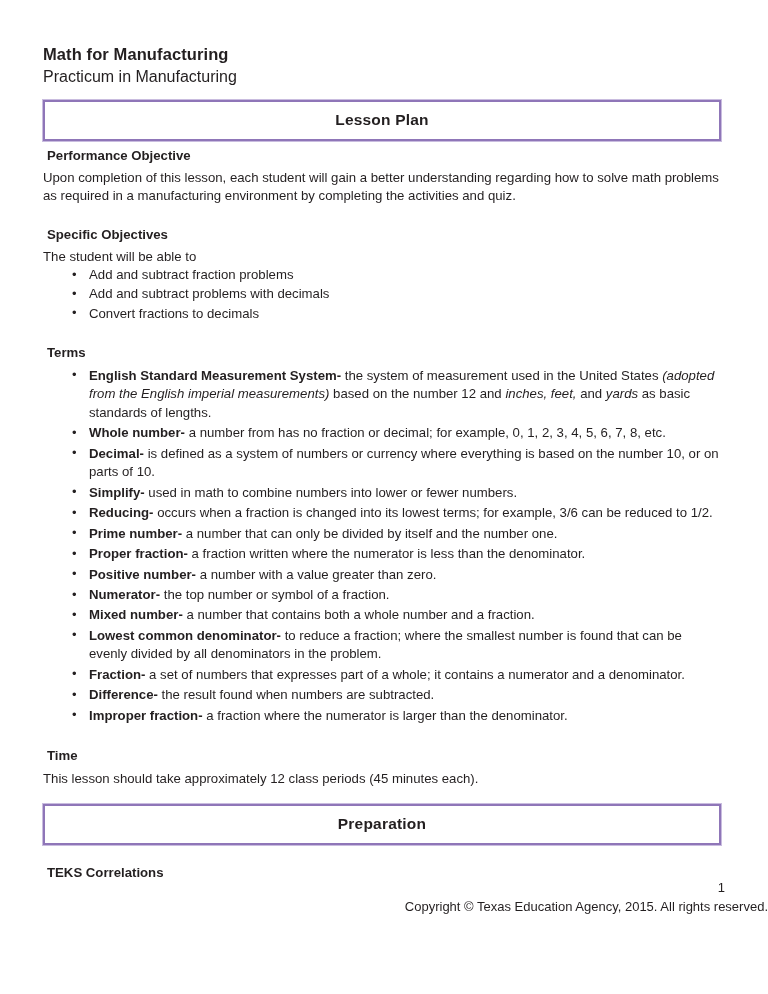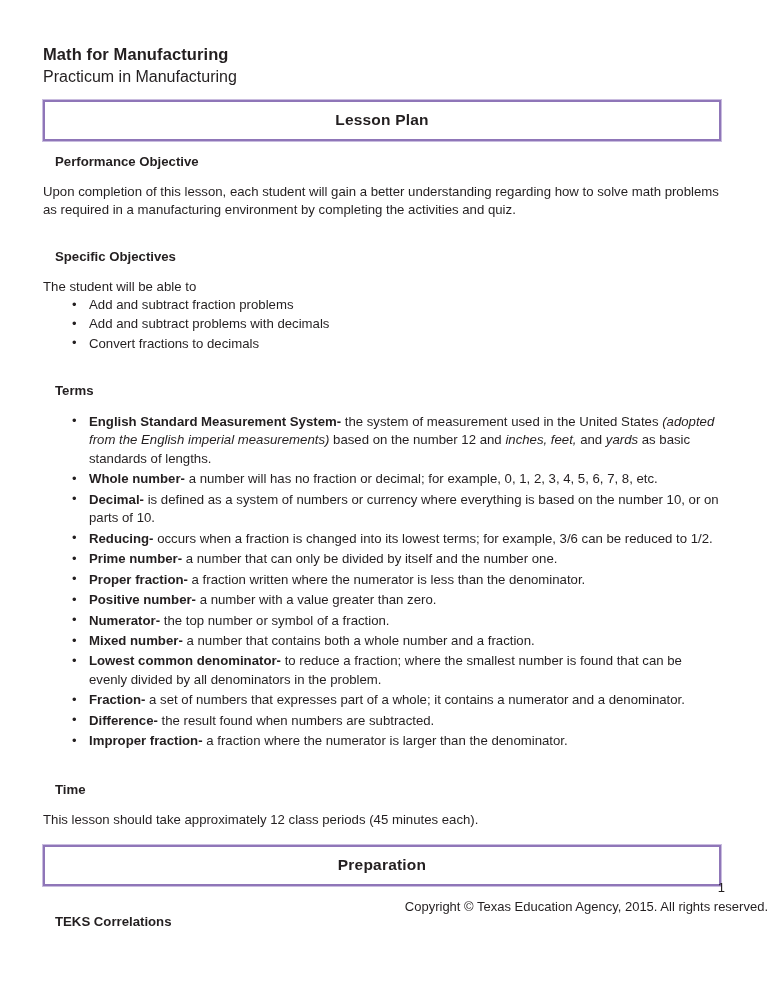--- a/index.html
+++ b/index.html
@@ -65,21 +65,21 @@
     font-weight: bold;
     line-height: 1.15;
     letter-spacing: 0.2px;
   }
 
   
   .heading {
     font-size: 13.2px;
     font-weight: bold;
     line-height: 1.38;
-    margin: 12px;
+    margin: 4px;
   }
   .para {
     font-size: 13.2px;
     line-height: 1.38;
     margin: 0;
   }
   .spacer-line {
     height: 16px;
   }
   .spacer-small {
@@ -161,24 +161,25 @@
       <li>Convert fractions to decimals</li>
     </ul>
 
     <div class="spacer-line"></div>
 
     <div class="heading">Terms</div>
     <ul class="bullets terms">
 
       <li><span class="b">English Standard Measurement System-</span><span> the system of measurement used in the United States </span><span class="i">(adopted from the English imperial measurements)</span><span> based on the number 12 and </span><span class="i">inches, feet,</span><span> and </span><span class="i">yards</span><span> as basic standards of lengths.</span></li>
 
-      <li><span class="b">Whole number-</span><span> a number will has no fraction or decimal; for example, 0, 1, 2, 3, 4, 5, 6, 7, 8, etc.</span></li>
+      <li><span class="b">Whole number-</span><span> a number from has no fraction or decimal; for example, 0, 1, 2, 3, 4, 5, 6, 7, 8, etc.</span></li>
 
       <li><span class="b">Decimal-</span><span> is defined as a system of numbers or currency where everything is based on the number 10, or on parts of 10.</span></li>
 
+      <li><span class="b">Simplify-</span><span> used in math to combine numbers into lower or fewer numbers.</span></li>
 
       <li><span class="b">Reducing-</span><span> occurs when a fraction is changed into its lowest terms; for example, 3/6 can be reduced to 1/2.</span></li>
 
       <li><span class="b">Prime number-</span><span> a number that can only be divided by itself and the number one.</span></li>
 
       <li><span class="b">Proper fraction-</span><span> a fraction written where the numerator is less than the denominator.</span></li>
 
       <li><span class="b">Positive number-</span><span> a number with a value greater than zero.</span></li>
 
       <li><span class="b">Numerator-</span><span> the top number or symbol of a fraction.</span></li>

